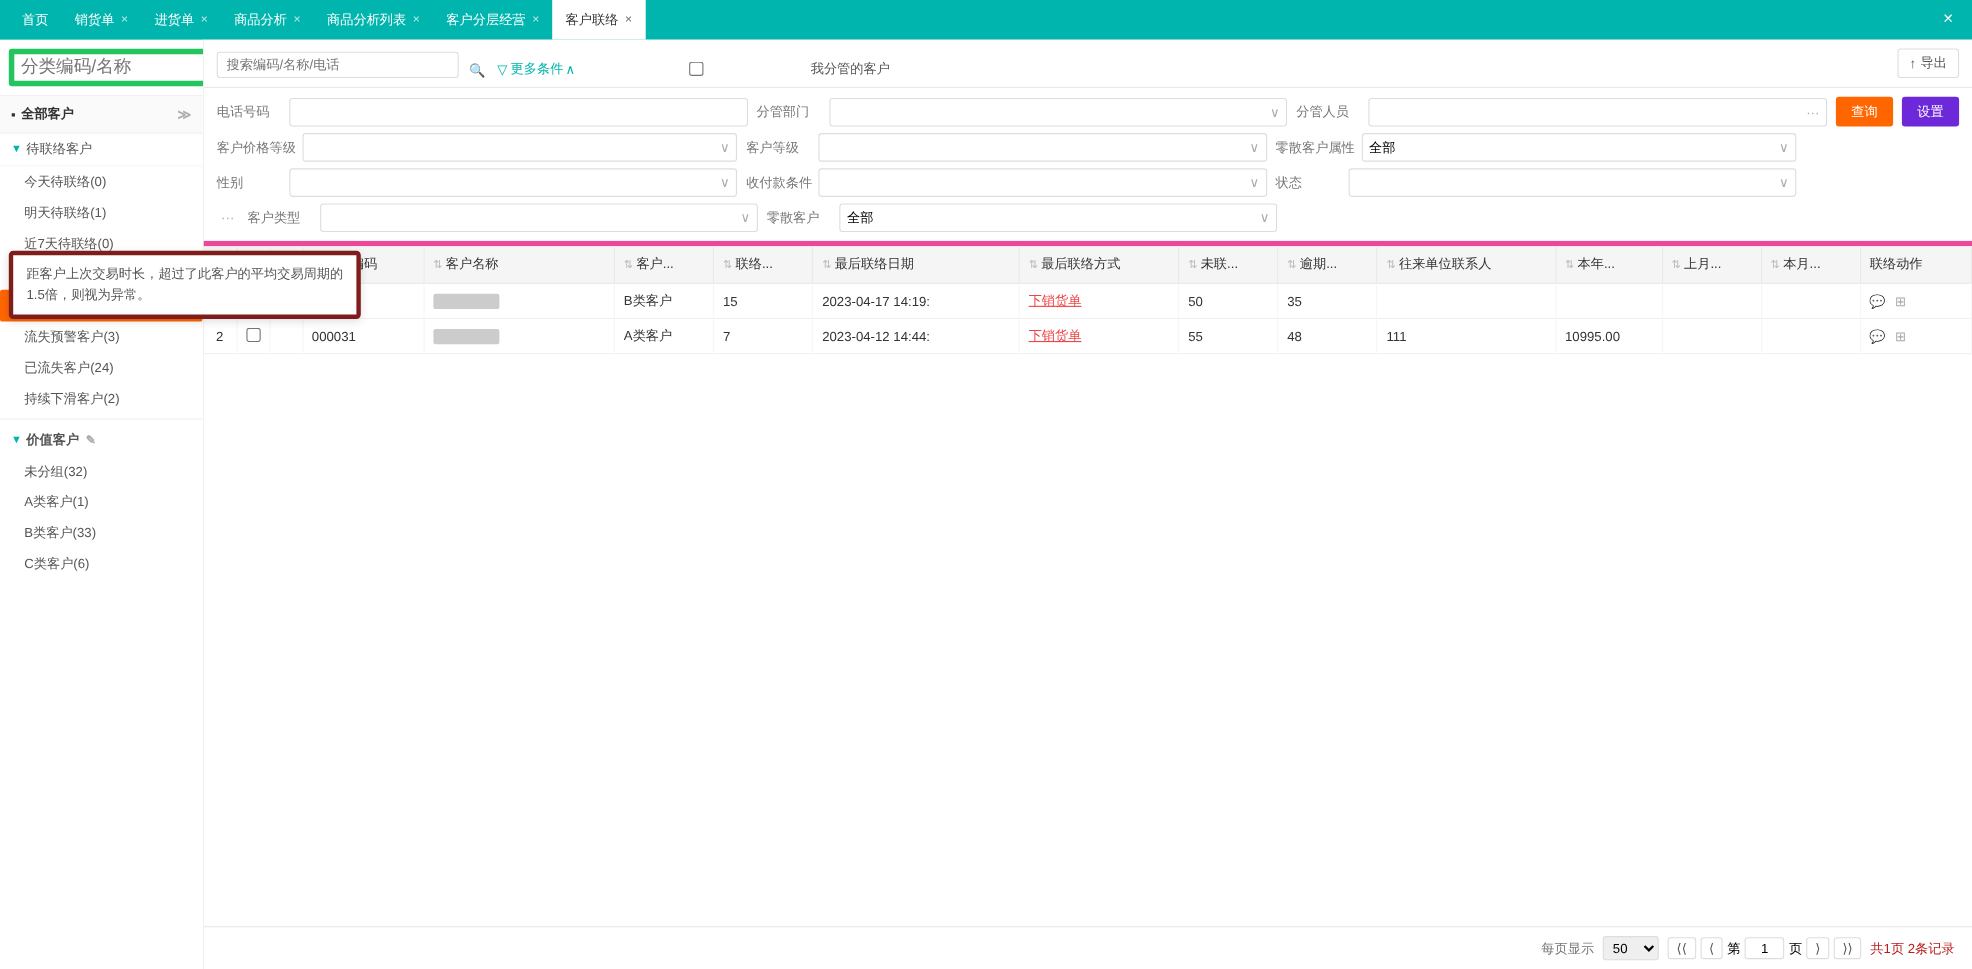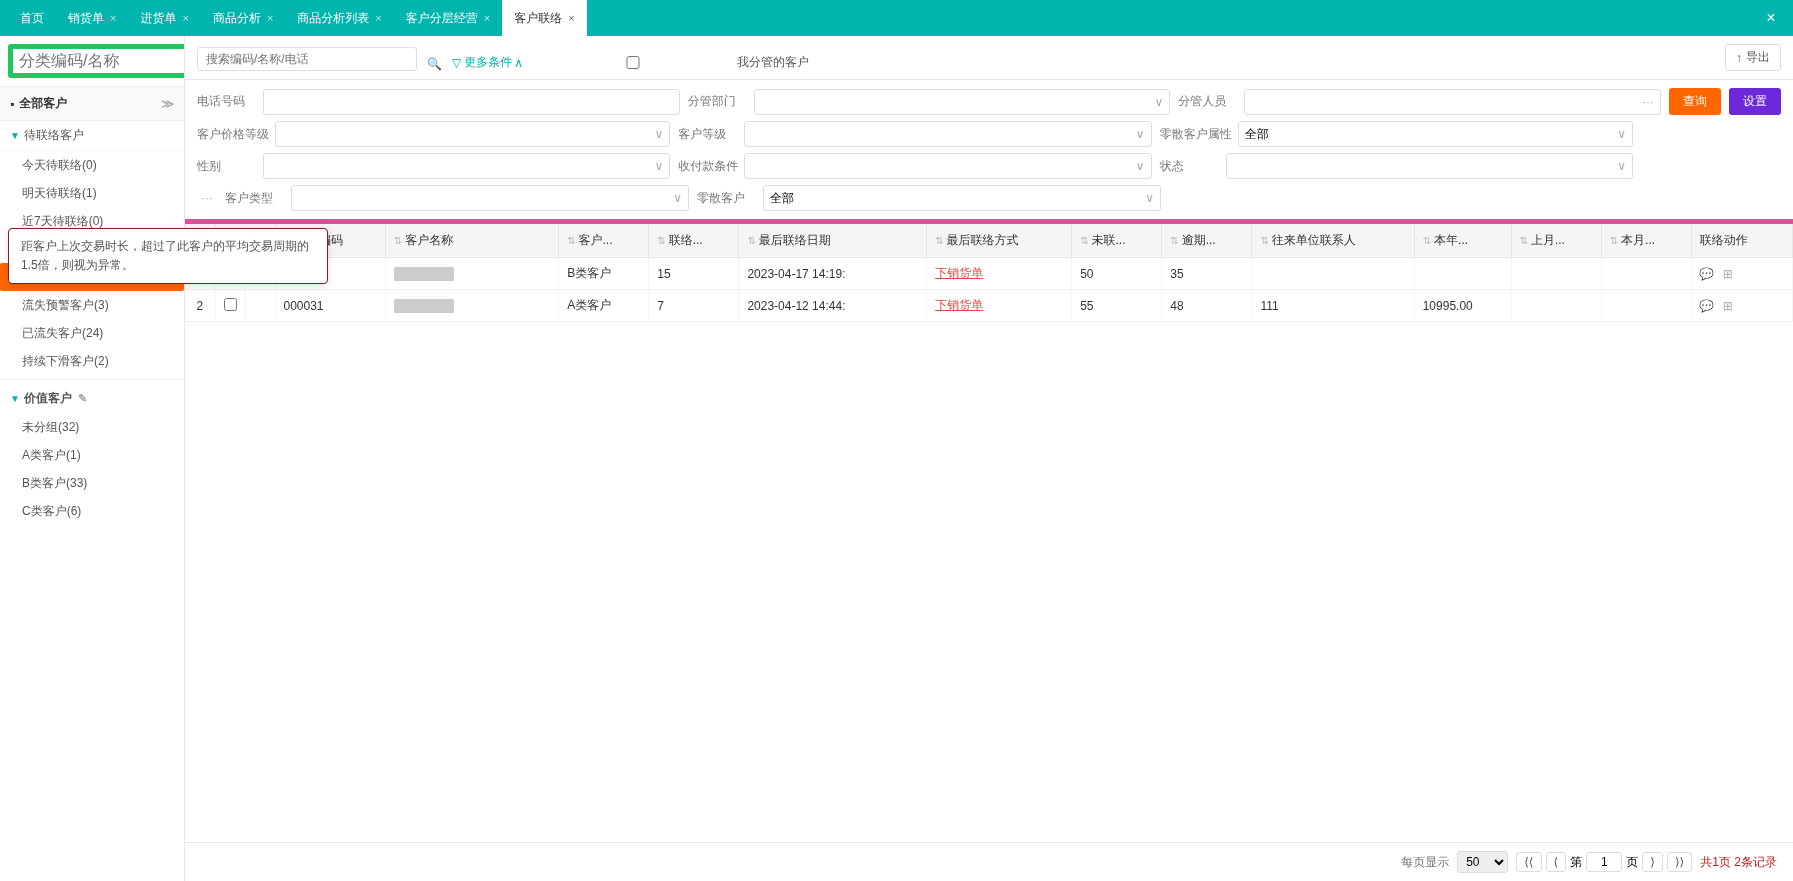--- a/index.html
+++ b/index.html
@@ -318,21 +318,21 @@
     .action-icons { display: flex; gap: 8px; }
     .action-icon { color: #aaa; cursor: pointer; }
     .settings-icon { color: #777; cursor: pointer; }
 
     
     .tooltip-box {
       position: absolute;
       top: 228px;
       left: 8px;
       background: #fff;
-      border: 1px solid #7f1d1d;
+      border: 4px solid #7f1d1d;
       border-radius: 4px;
       padding: 8px 12px;
       color: #555;
       font-size: 12px;
       z-index: 100;
       box-shadow: 0 2px 8px rgba(0,0,0,0.12);
       max-width: 320px;
       line-height: 1.6;
     }
 

